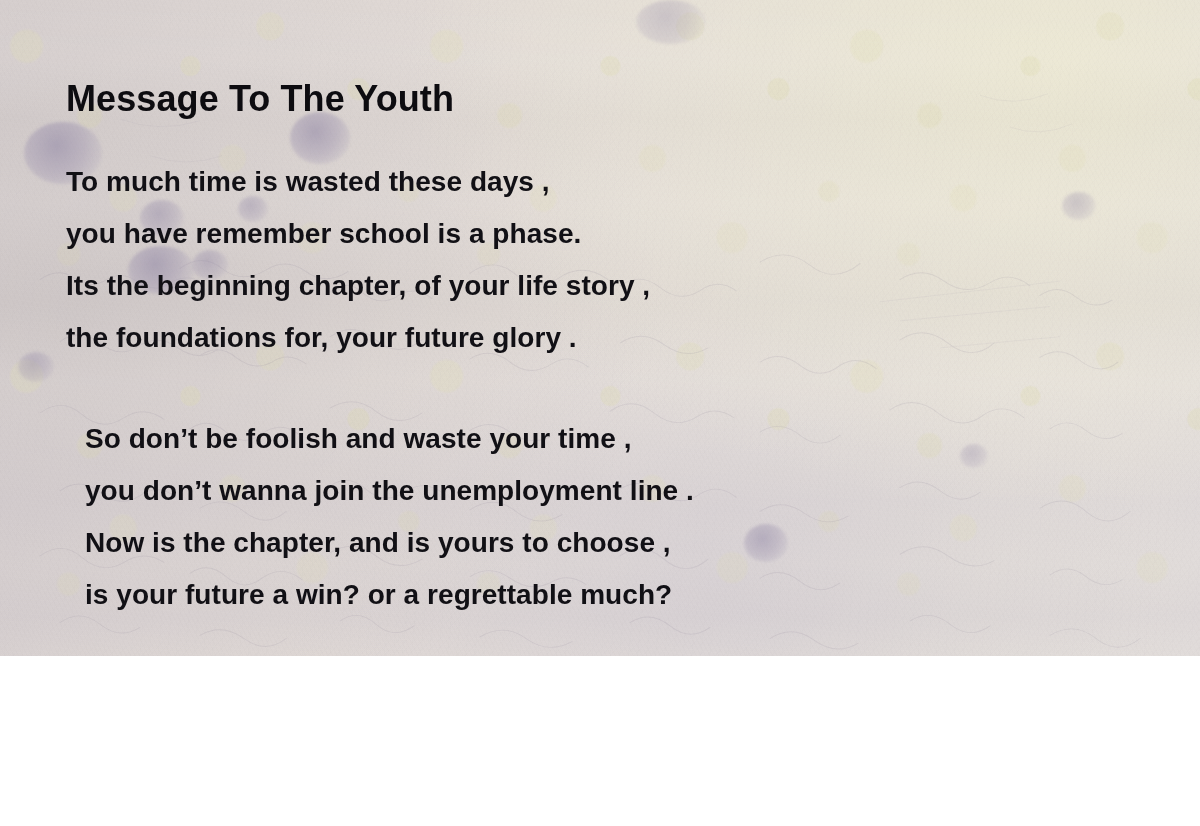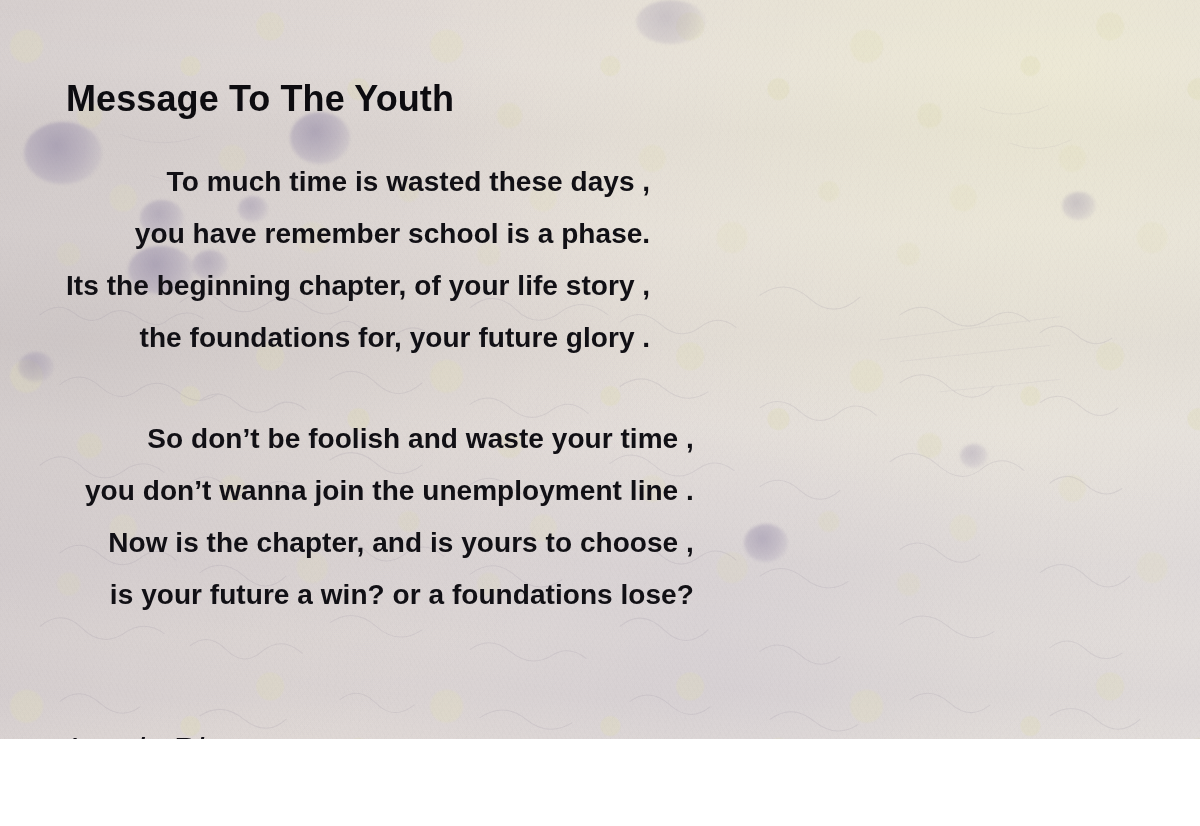--- a/index.html
+++ b/index.html
@@ -4,25 +4,24 @@
 <style>
   html, body {
     margin: 0;
     padding: 0;
     background: #ffffff;
   }
 
   #poem-card {
     position: relative;
     width: 1200px;
-    height: 739px;
+    height: 656px;
     overflow: hidden;
     background-color: #3b82f6;
     font-family: "Liberation Sans", sans-serif;
-    text-align: right;
   }
 
   
   .bg-layer {
     position: absolute;
     inset: 0;
     pointer-events: none;
   }
 
   
@@ -236,19 +235,19 @@
       <span class="poem-line">To much time is wasted these days ,</span>
       <span class="poem-line">you have remember school is a phase.</span>
       <span class="poem-line">Its the beginning chapter, of your life story ,</span>
       <span class="poem-line">the foundations for, your future glory  .</span>
     </div>
 
     <div class="stanza" id="stanza-1">
       <span class="poem-line">So don’t be foolish and waste your time ,</span>
       <span class="poem-line">you don’t wanna join the unemployment line .</span>
       <span class="poem-line">Now is the chapter, and is yours to choose ,</span>
-      <span class="poem-line">is your future a win? or a foundations lose?</span>
+      <span class="poem-line">is your future a win? or a regrettable much?</span>
     </div>
 
     <div class="poem-author">Leady Rhymes</div>
 
   </div>
 </div>
 
 </body></html>

